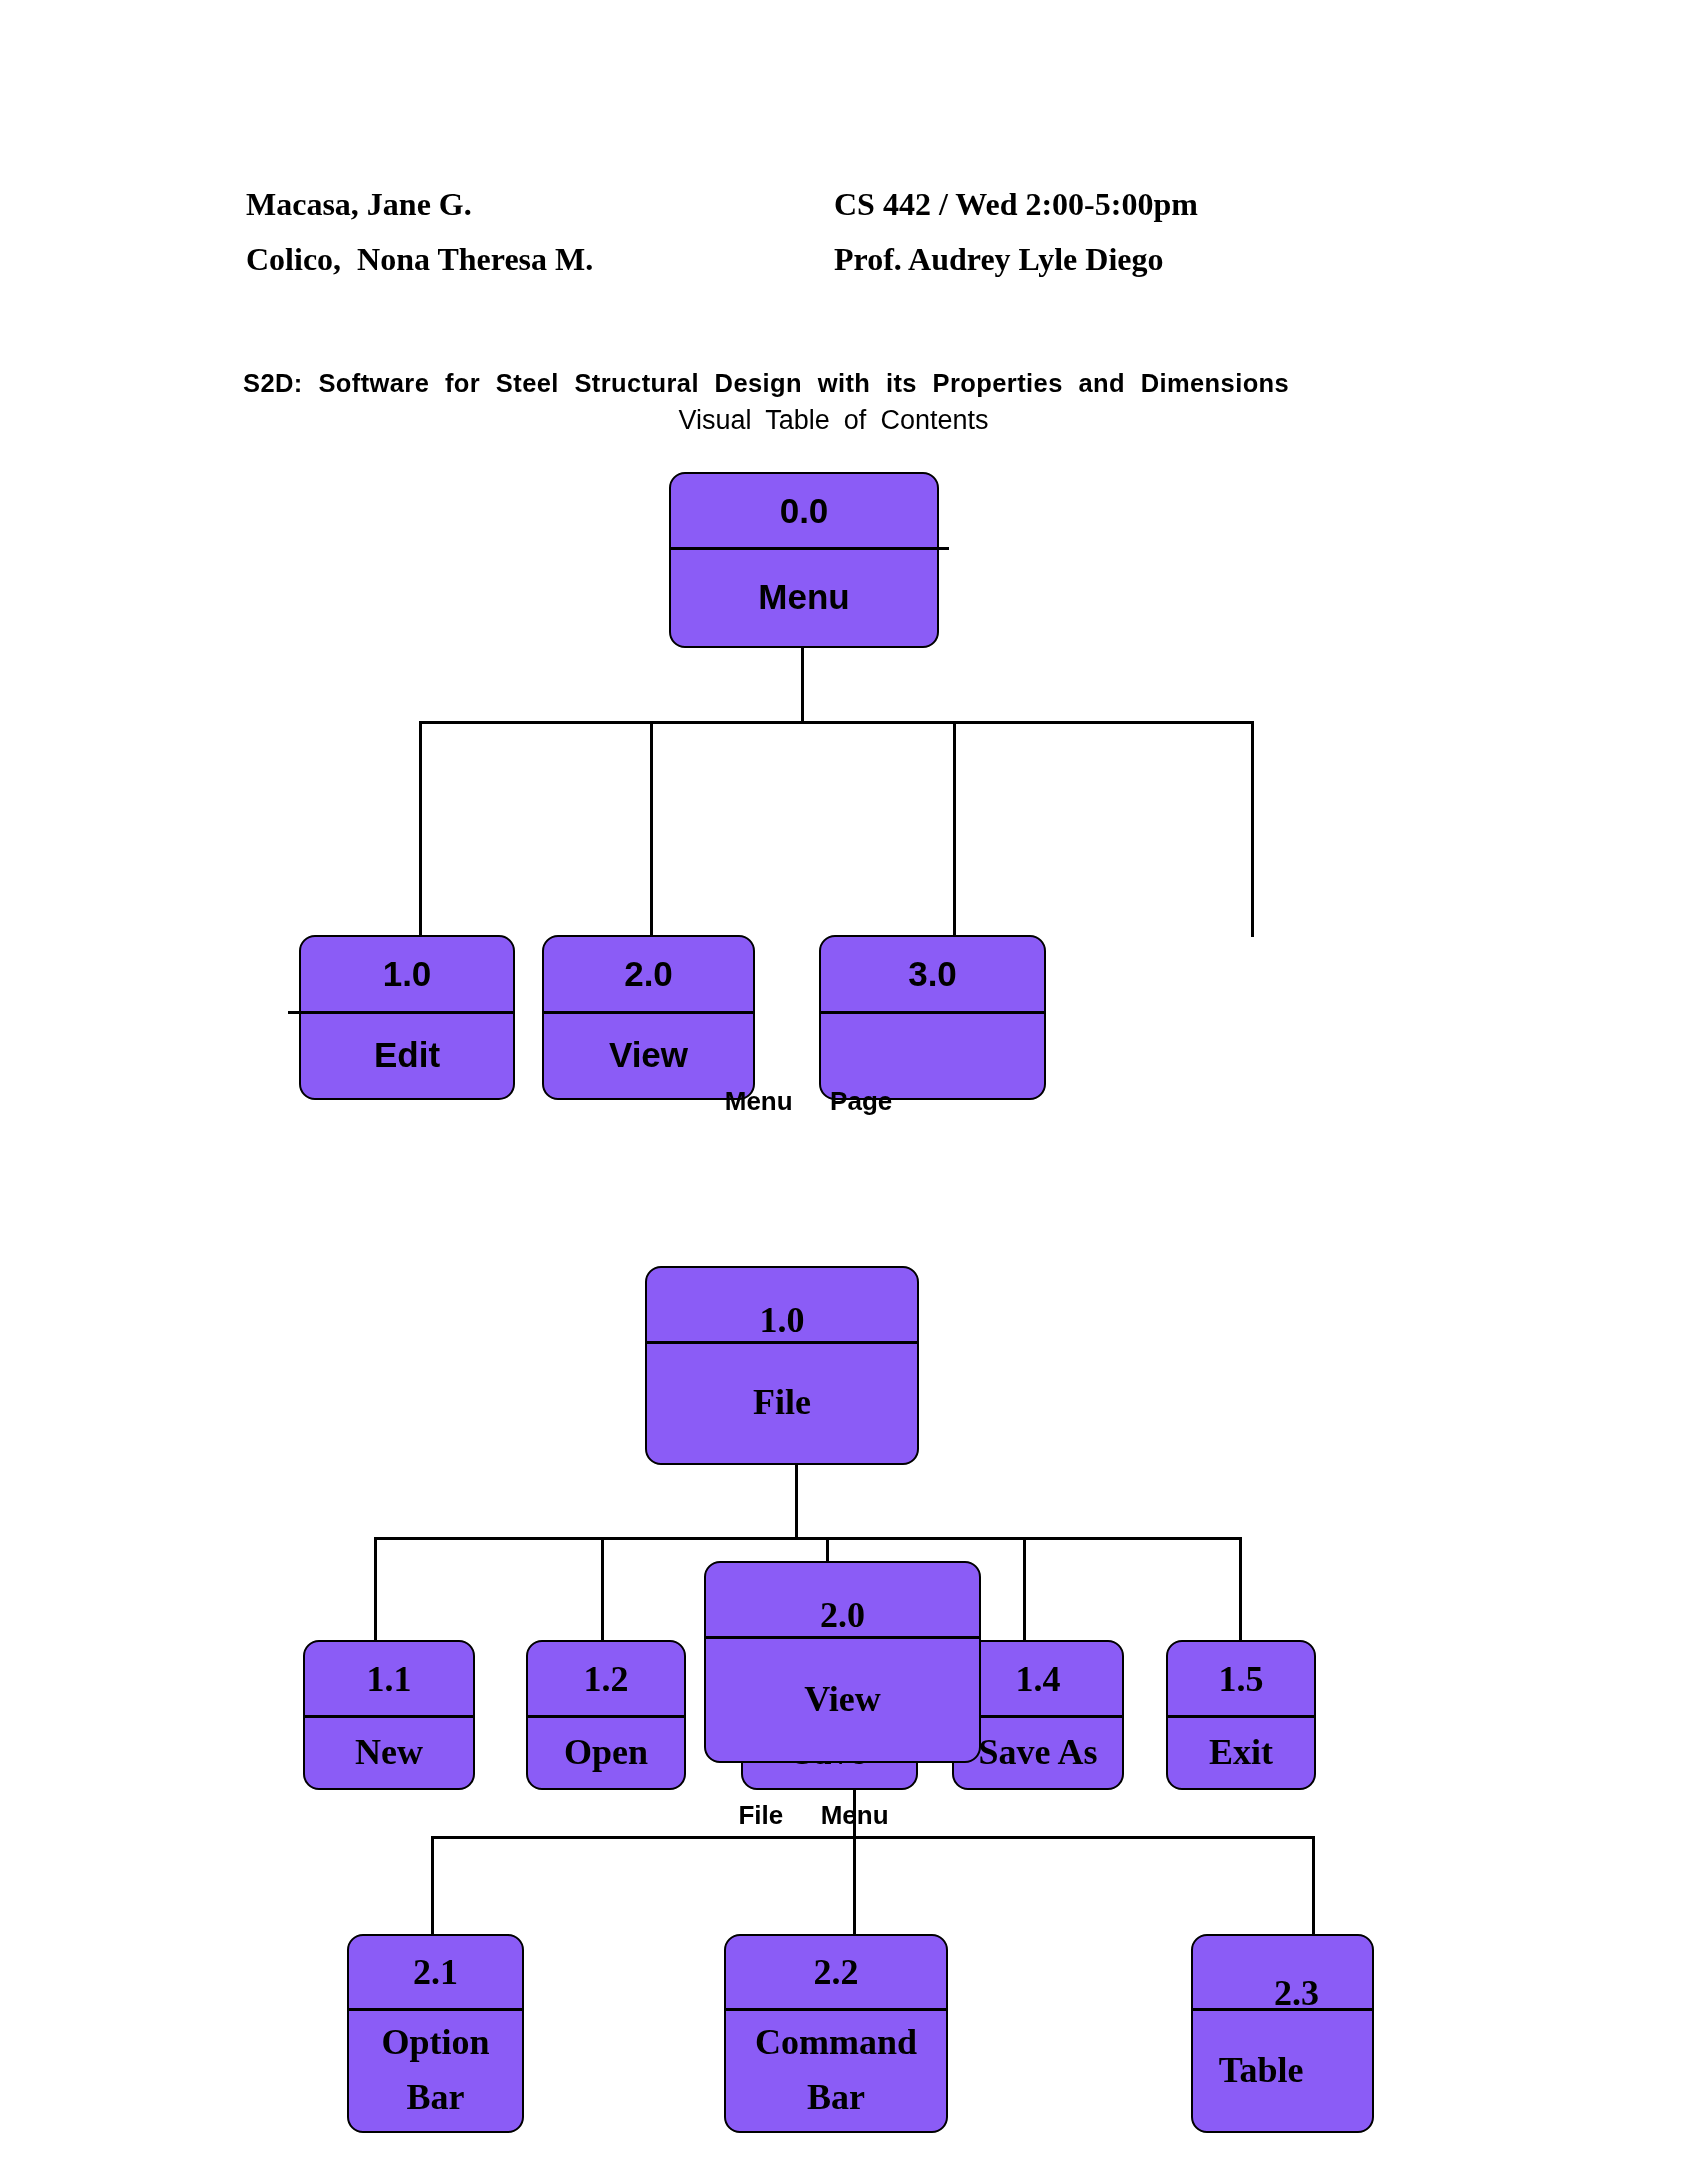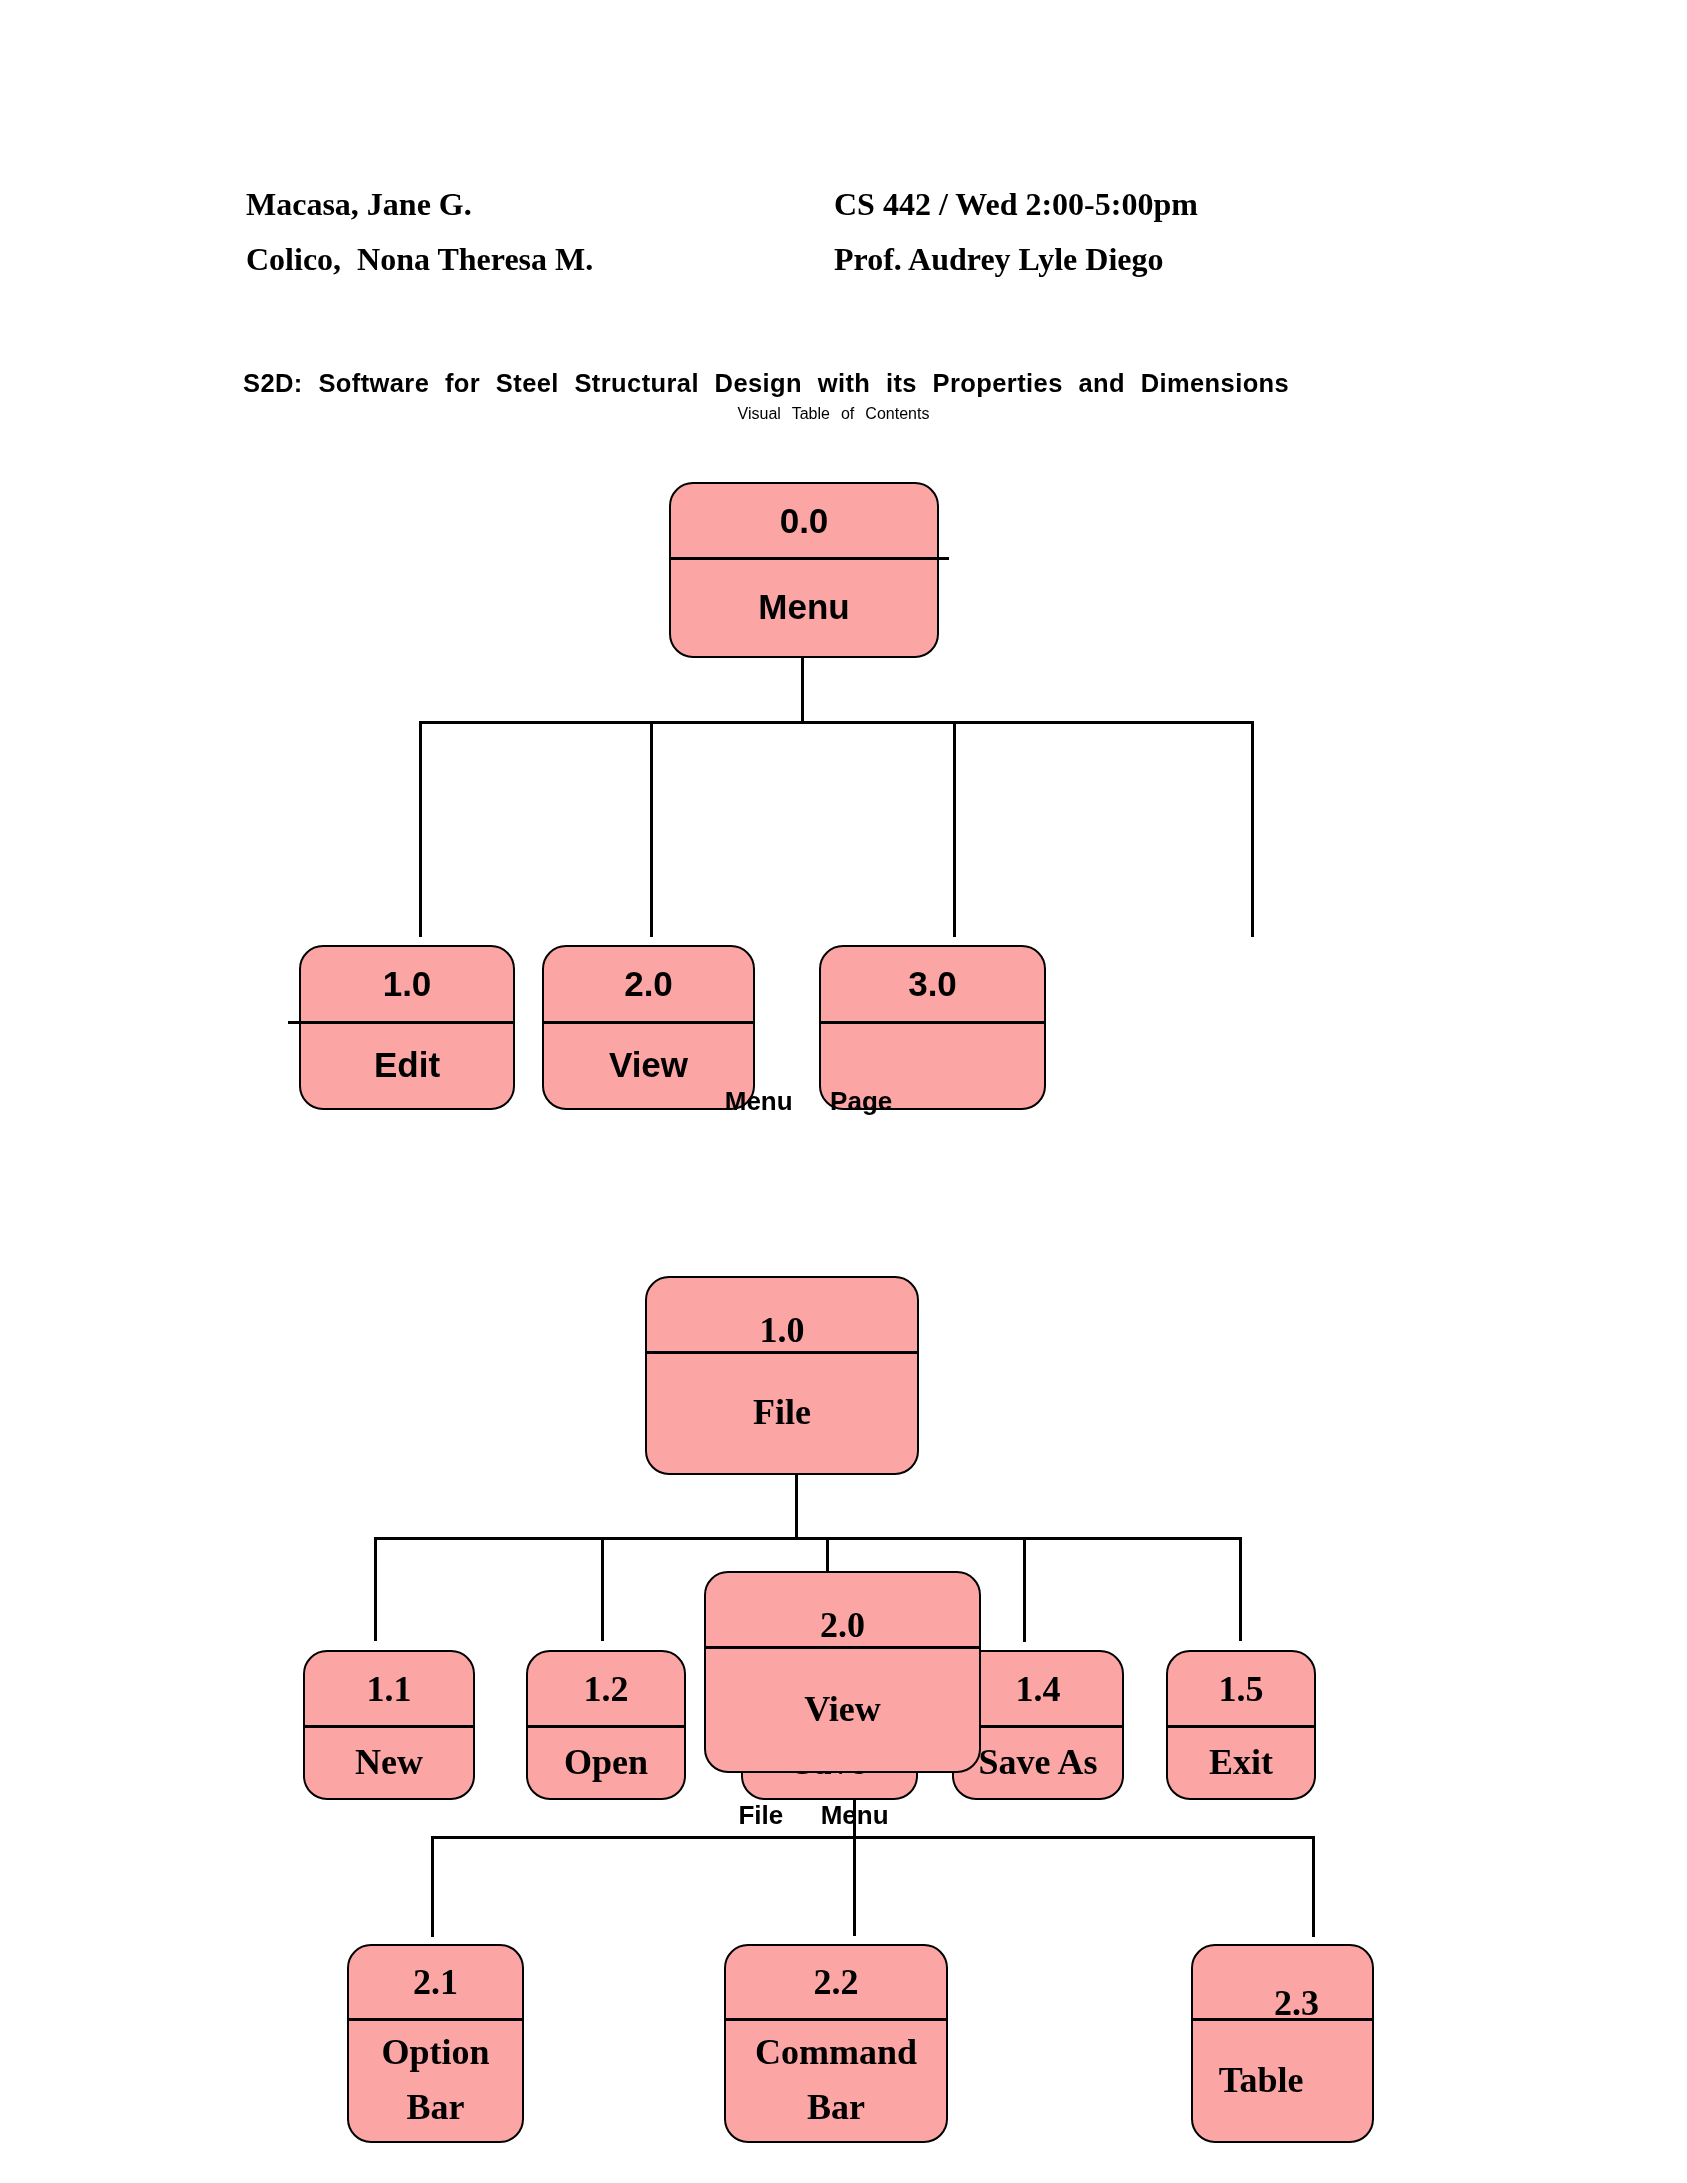--- a/index.html
+++ b/index.html
@@ -4,28 +4,28 @@
 <style>
   html,body{margin:0;padding:0;background:#888;}
   #page{position:relative;width:1687px;height:2183px;background:#ffffff;overflow:hidden;
         font-family:"Liberation Sans",sans-serif;color:#000;margin:0 auto;}
 
   
   .hdr{position:absolute;font-family:"Liberation Serif",serif;font-weight:bold;
        font-size:32px;white-space:pre;line-height:36px;}
   .doc-title{position:absolute;font-family:"Liberation Sans",sans-serif;font-weight:bold;
        font-size:25.5px;letter-spacing:0.4px;word-spacing:8.2px;white-space:pre;}
-  .doc-sub{position:absolute;font-family:"Liberation Sans",sans-serif;font-size:16px;
+  .doc-sub{position:absolute;font-family:"Liberation Sans",sans-serif;font-size:27px;
        word-spacing:6.6px;text-align:center;}
   .caption{position:absolute;font-family:"Liberation Sans",sans-serif;font-weight:bold;
        font-size:26px;word-spacing:11.5px;text-align:center;z-index:4;white-space:pre;}
 
   
-  .node{position:absolute;border:2.5px solid #000;border-radius:24px;background:#fca5a5;
-        box-sizing:border-box;z-index:2;margin-top:10px;}
+  .node{position:absolute;border:2.5px solid #000;border-radius:16px;background:#8b5cf6;
+        box-sizing:border-box;z-index:2;}
   .node .num,.node .label{position:absolute;left:0;right:0;display:flex;
         justify-content:center;align-items:center;font-weight:bold;}
   .node .num{top:0;height:var(--dv);}
   .node .label{top:var(--dv);bottom:0;text-align:center;}
   .node .divider{position:absolute;top:var(--dv);height:2.5px;background:#000;
         left:0;width:100%;z-index:1;}
   .sans{font-family:"Liberation Sans",sans-serif;font-size:35px;}
   .serif{font-family:"Liberation Serif",serif;font-size:36px;}
   .numlow .num{align-items:flex-end;}
   .num-overlap .num{align-items:flex-end;transform:translateY(5.8px);padding-left:28px;}

